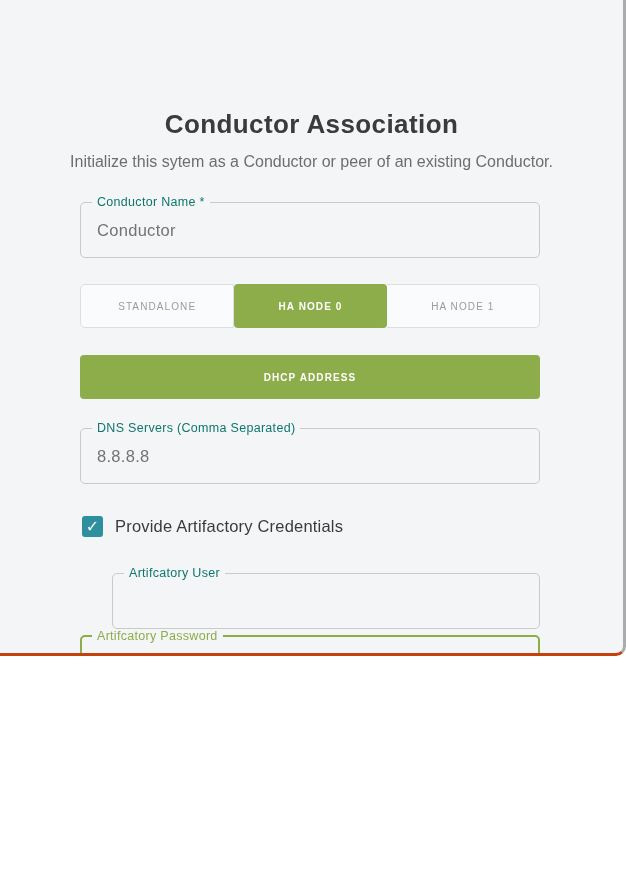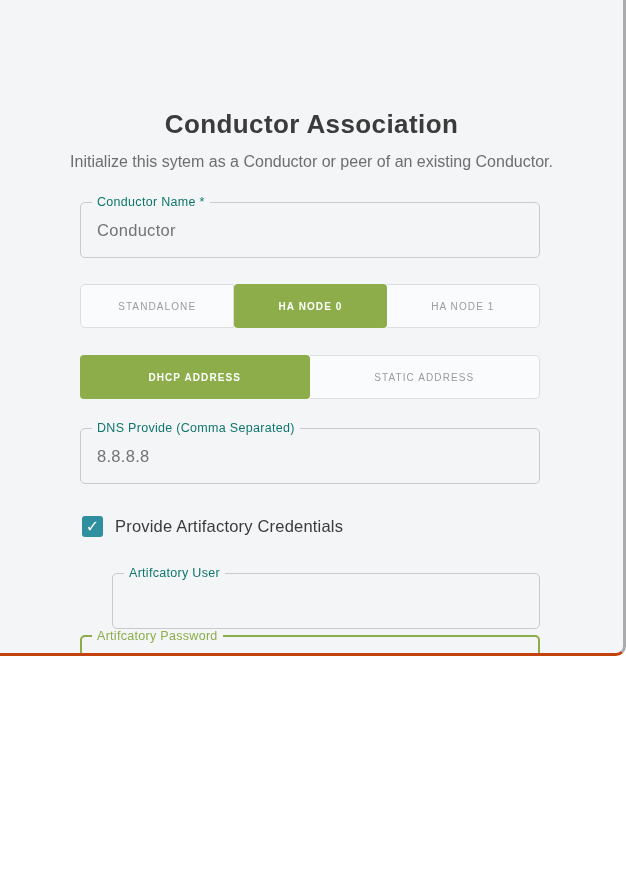--- a/index.html
+++ b/index.html
@@ -180,25 +180,24 @@
     </div>
 
     <div class="toggle-group">
       <div class="seg">STANDALONE</div>
       <div class="seg selected">HA NODE 0</div>
       <div class="seg">HA NODE 1</div>
     </div>
 
     <div class="toggle-group address">
       <div class="seg selected">DHCP ADDRESS</div>
-      <div class="seg">STATIC ADDRESS</div>
     </div>
 
     <div class="field dns-field">
-      <span class="field-label">DNS Provide (Comma Separated)</span>
+      <span class="field-label">DNS Servers (Comma Separated)</span>
       <span class="field-value">8.8.8.8</span>
     </div>
 
     <div class="check-row">
       <span class="checkbox">
         <span>✓</span>
       </span>
       <span class="check-label">Provide Artifactory Credentials</span>
     </div>
 

